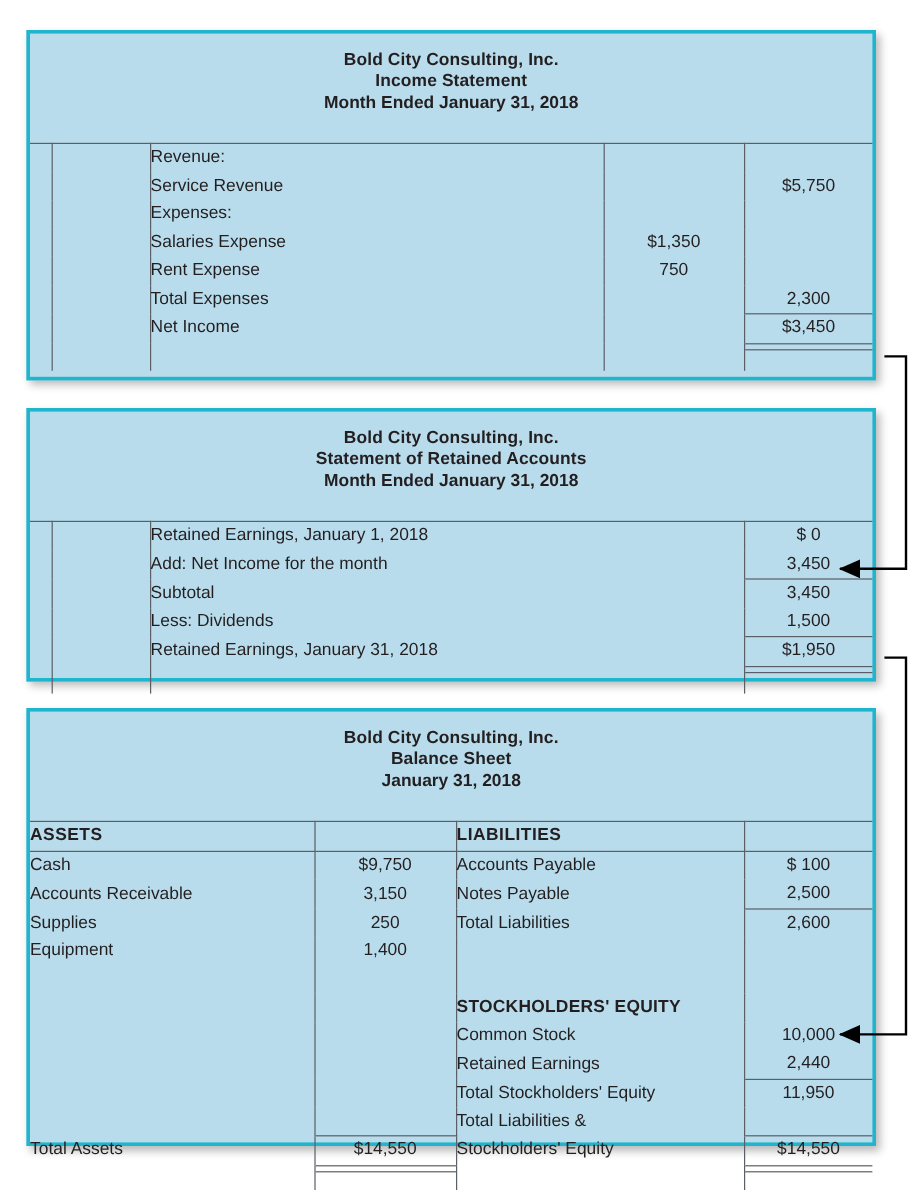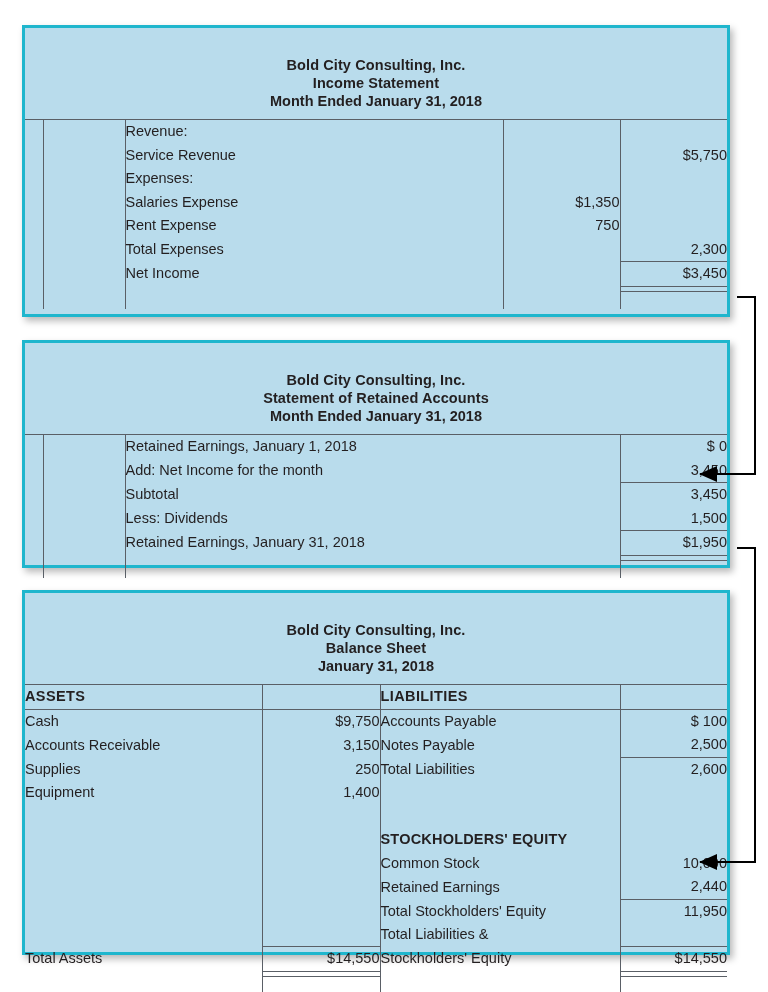--- a/index.html
+++ b/index.html
@@ -20,31 +20,31 @@
     position:absolute;
     background:#b9dcec;
     border:3px solid #1fb6cd;
     box-shadow:3px 4px 7px rgba(0,0,0,0.28);
   }
   #panel-income    { left:22px; top:25px;  width:708px; height:292px; }
   #panel-retained  { left:22px; top:340px; width:708px; height:228px; }
   #panel-balance   { left:22px; top:590px; width:708px; height:365px; }
 
   
-  .stmt-head { text-align:center; padding-top:28px; }
+  .stmt-head { text-align:center; padding-top:13px; }
   .stmt-head .l1,
   .stmt-head .l2 { font-weight:bold; font-size:14.5px; line-height:18px; letter-spacing:.1px; }
   .stmt-head .l3 { font-weight:bold; font-size:14.5px; line-height:19px; }
 
   
   .grid { width:100%; border-collapse:collapse; table-layout:fixed;padding-left:24px; }
   .grid td { padding:0; font-size:14.5px; line-height:23.5px; height:23.5px; vertical-align:bottom; white-space:nowrap; }
 
   .lbl   { text-align:left;  padding-left:8px; }
-  .amt   { text-align:right; padding-right:9px; }
+  .amt   { text-align:center; padding-right:9px; }
 
   .ind1 { padding-left:22px; }
   .vr  { border-right:1.5px solid #5a5f66; }
   .tl  { border-top:1.5px solid #5a5f66; }
   .bl  { border-bottom:1.5px solid #5a5f66; }
 
   
   .dbl { position:relative; }
   .dbl:after{
     content:""; position:absolute; left:0; right:0; bottom:-6px; height:4px;

